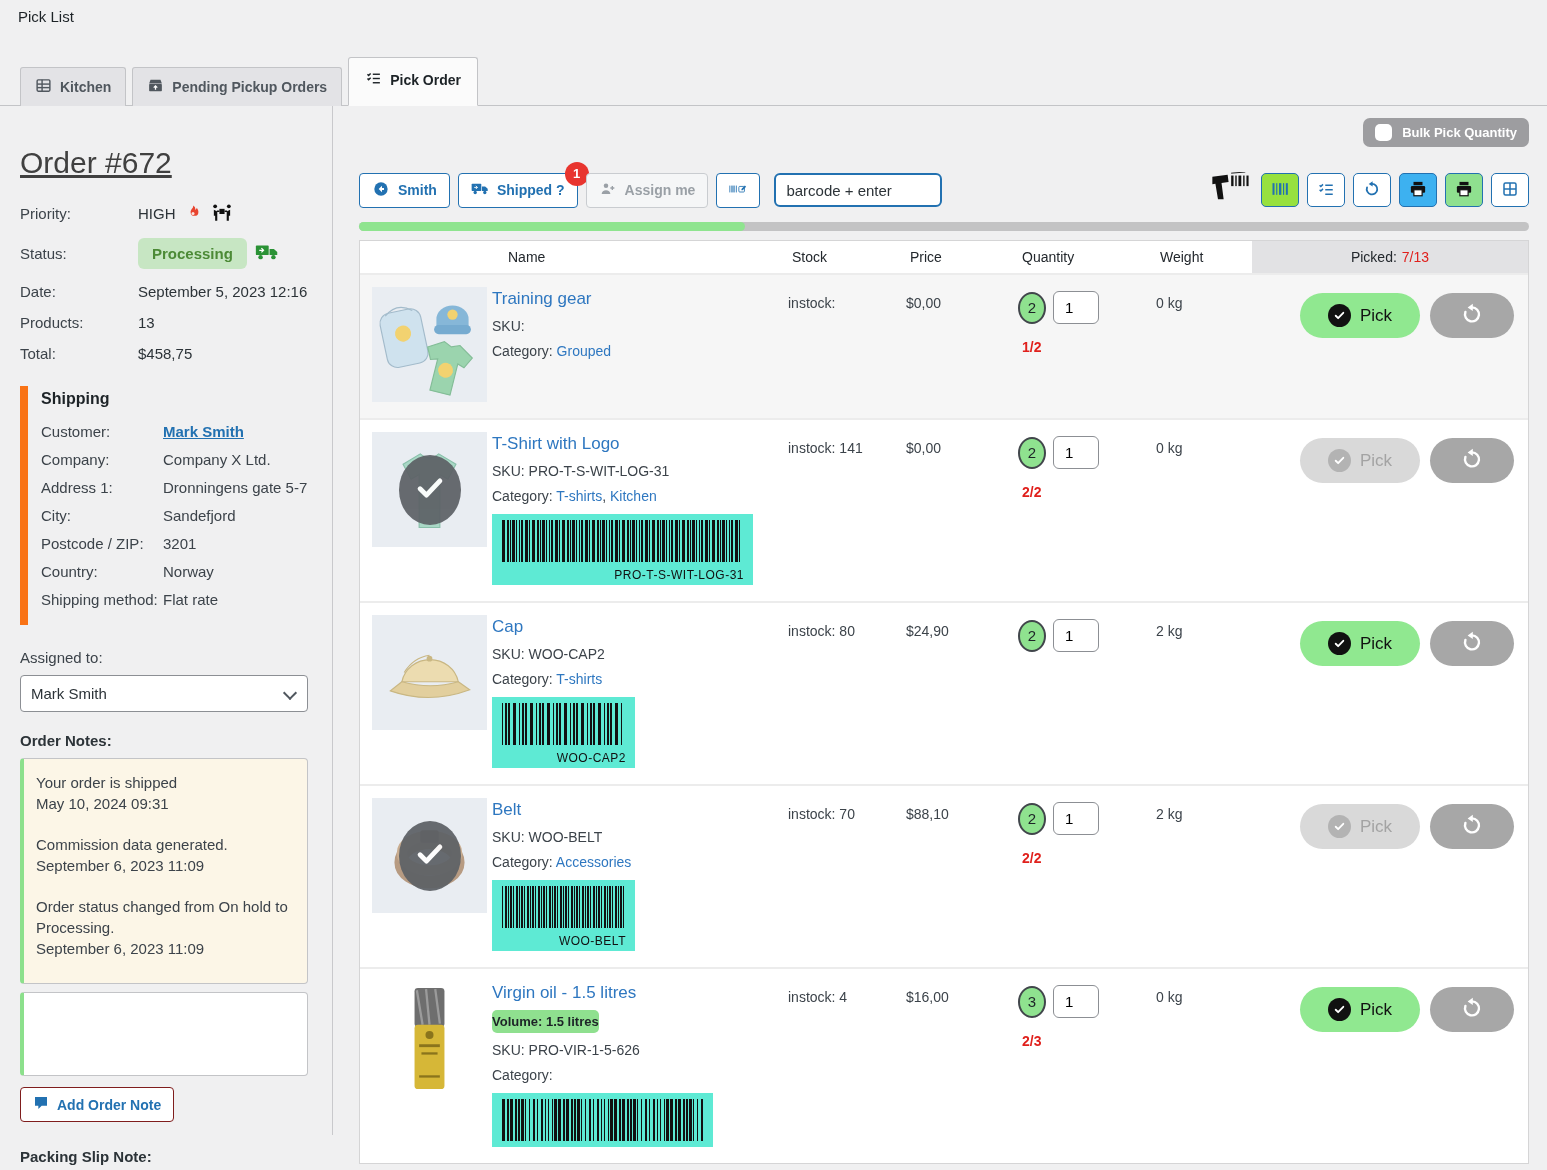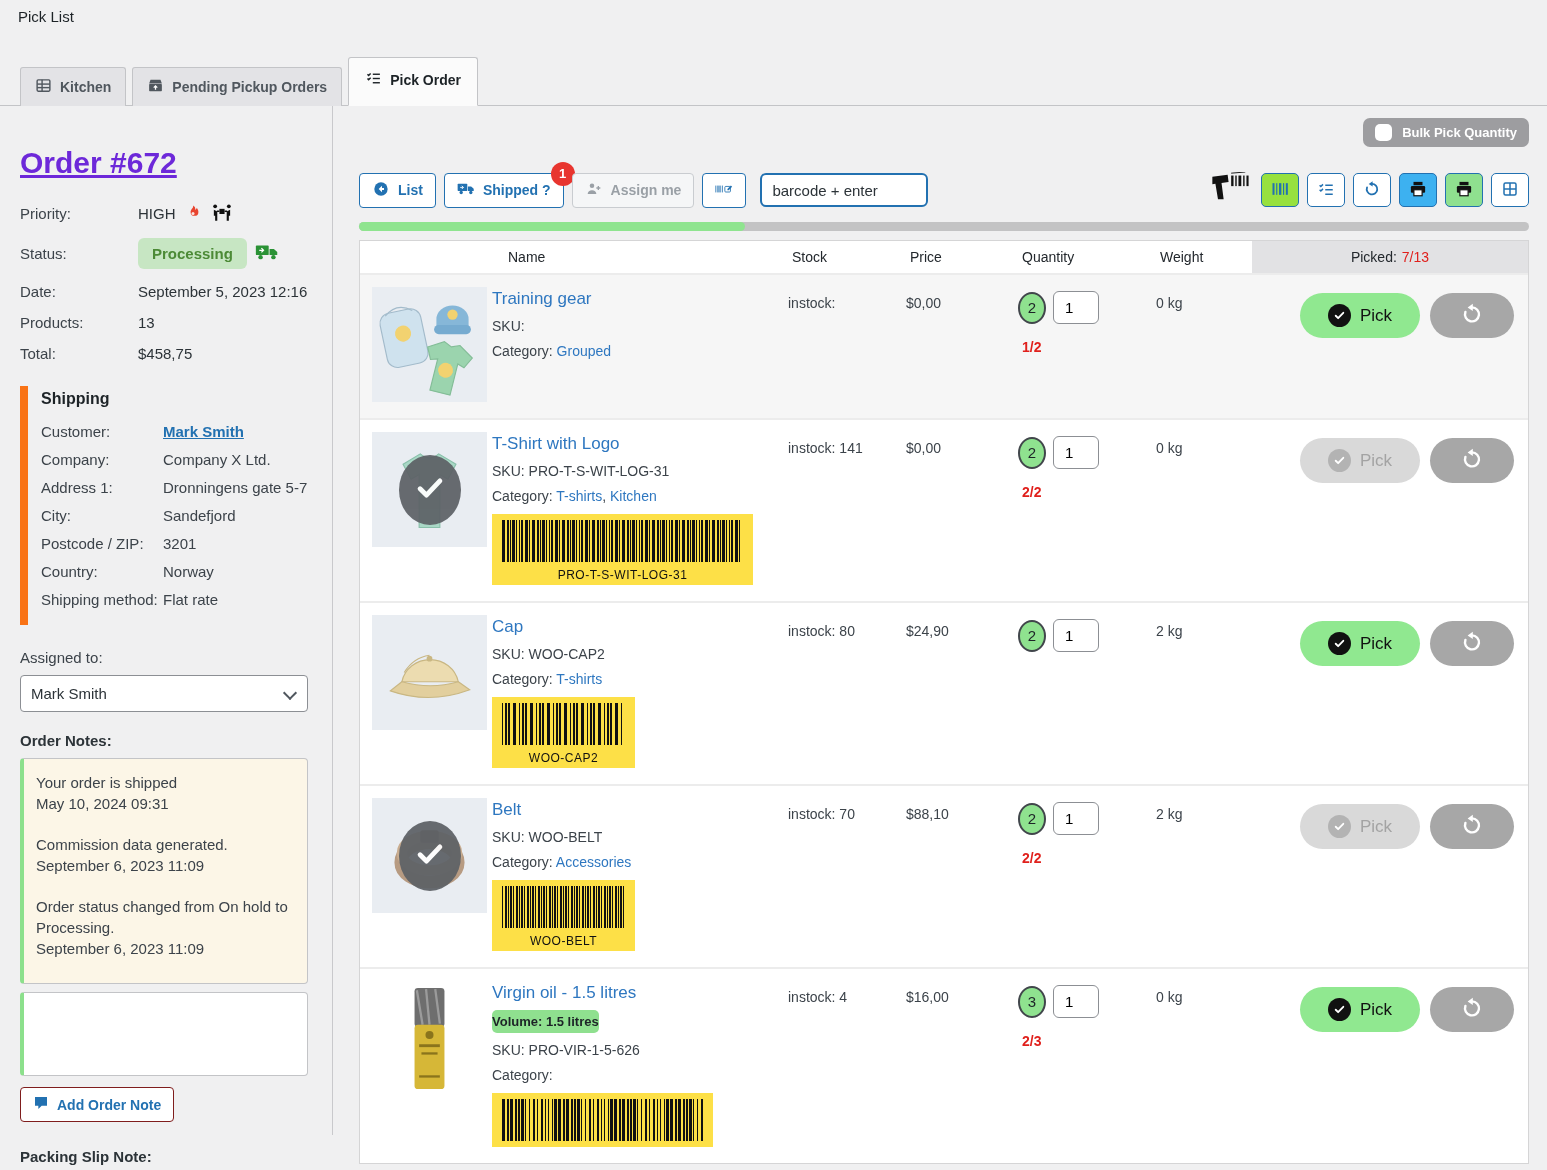--- a/index.html
+++ b/index.html
@@ -11,21 +11,21 @@
   .tabbar{display:flex;align-items:flex-end;gap:6px;padding-left:20px;margin-top:32px;border-bottom:1px solid #c3c4c7}
   .tab{display:flex;align-items:center;gap:8px;background:#e3e3e6;border:1px solid #c3c4c7;border-bottom:none;
     border-radius:3px 3px 0 0;padding:9px 14px;font-size:14px;font-weight:700;color:#50575e;margin-bottom:-1px;cursor:pointer}
   .tab svg{width:17px;height:17px}
   .tab.active{background:#fbfbfb;color:#1d2327;padding:12px 16px 15px;border-bottom:1px solid #fbfbfb}
   
   .content{display:flex;height:1029px}
   .sidebar{width:333px;flex:none;border-right:1px solid #c9c9cc;padding:40px 24px 0 20px}
   .main{flex:1;padding:12px 18px 0 26px}
   
-  .order-link{display:inline-block;font-size:30px;font-weight:700;color:#6d28d9;text-decoration:underline;margin-bottom:22px}
+  .order-link{display:inline-block;font-size:30px;font-weight:400;color:#404040;text-decoration:underline;margin-bottom:22px}
   .inforow{display:flex;align-items:center;font-size:15px;margin-bottom:14px}
   .inforow .lbl{width:118px;flex:none;color:#3c434a}
   .inforow .val{display:flex;align-items:center;gap:8px;color:#2c3338}
   .badge-processing{background:#c7e6c3;color:#4c8a36;font-weight:600;padding:7px 14px;border-radius:6px;font-size:15px}
   .icon16{width:18px;height:18px}.icon22{width:24px;height:22px}
   .ship{border-left:8px solid #f97316;padding-left:13px;margin-top:24px;padding-top:4px;padding-bottom:6px}
   .ship h3{font-size:16px;color:#1d2327;margin-bottom:15px}
   .shiprow{display:flex;font-size:15px;margin-bottom:11px}
   .shiprow .lbl{width:122px;flex:none}
   .shiprow a{color:#2271b1;text-decoration:underline;font-weight:600}
@@ -79,21 +79,21 @@
   .thumb{width:115px;height:115px;margin-left:12px;background:#e9edf2;position:relative;flex:none}
   .thumb svg{width:100%;height:100%}
   .overlay{position:absolute;inset:0;display:flex;align-items:center;justify-content:center}
   .overlay .circ{width:62px;height:70px;background:#5d6166;opacity:.93;border-radius:50%;display:flex;align-items:center;justify-content:center}
   .overlay svg{width:34px;height:34px}
   .pname{color:#2e77c0;font-size:17px;text-decoration:none;display:inline-block;margin-top:2px}
   .meta{margin-top:9px;font-size:14px;color:#3c434a}
   .meta a{color:#2e77c0;text-decoration:none}
   .vbadge{display:inline-block;background:#8fe08f;color:#1d2327;padding:4px 0;border-radius:5px;font-weight:700;
     font-size:13px;margin:7px 0 0}
-  .bcbox{background:#fde047;display:inline-block;padding:6px 9px 3px;margin-top:10px;text-align:center}
+  .bcbox{background:#5eead4;display:inline-block;padding:6px 9px 3px;margin-top:10px;text-align:right}
   .bclabel{font-size:12px;color:#111;margin-top:3px;letter-spacing:.5px}
   .cellpad{padding-top:8px}
   .qtycol{padding-top:4px}
   .qtop{display:flex;gap:7px;align-items:center}
   .qbadge{min-width:28px;height:32px;background:#8fe28f;border:2px solid #41464b;border-radius:50%;display:flex;
     align-items:center;justify-content:center;font-size:15px;color:#1d2327;padding:0 4px}
   .qinput{width:46px;height:33px;border:1px solid #8c8f94;border-radius:6px;font-size:15px;padding-left:11px;font-family:inherit}
   .frac{color:#e0201c;font-weight:700;font-size:14px;margin-top:15px;margin-left:4px}
   .acts{display:flex;gap:10px;justify-content:flex-end;padding:6px 14px 0 0;align-items:flex-start}
   .pick{width:120px;height:45px;border-radius:23px;background:#90e890;border:none;display:flex;align-items:center;
@@ -257,21 +257,21 @@
           <span>Bulk Pick Quantity</span>
         </div>
       </div>
 
       <div class="toolbar">
         <button class="tbtn">
           <span><svg viewBox="0 0 24 24">
                 <circle cx="12" cy="12" r="10" fill="#2271b1"></circle>
                 <path d="M13.5 7L8.5 12l5 5v-3.4h3V10.4h-3z" fill="#fff"></path>
               </svg></span>
-          <span>List</span>
+          <span>Smith</span>
         </button>
         <button class="tbtn">
           <span><svg viewBox="0 0 28 22" fill="#2271b1">
                 <rect x="1" y="3" width="15" height="11" rx="1"></rect>
                 <path d="M17 7h5l4 3.6V14h-9z"></path>
                 <circle cx="6.5" cy="16.5" r="2.6"></circle>
                 <circle cx="21.5" cy="16.5" r="2.6"></circle>
                 <path d="M5 8.5h5M7.5 6L10 8.5 7.5 11" stroke="#fff" stroke-width="1.4" fill="none"></path>
               </svg></span>
           <span>Shipped ?</span>

